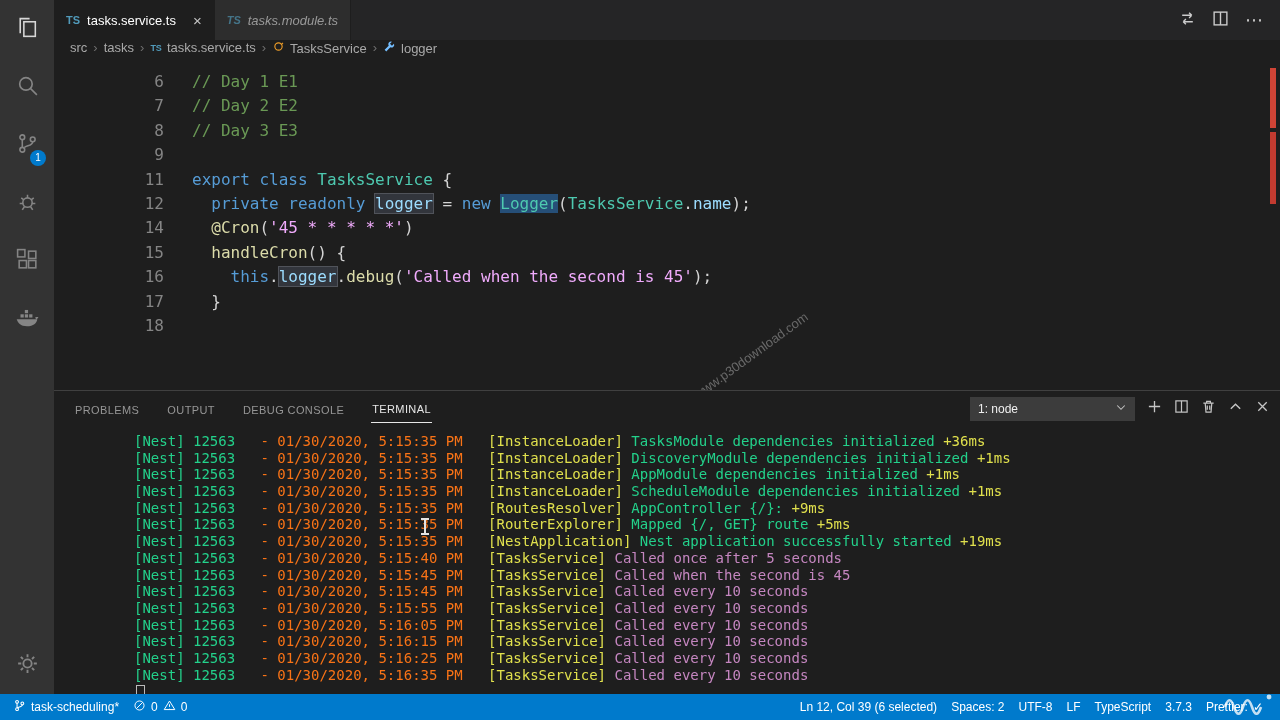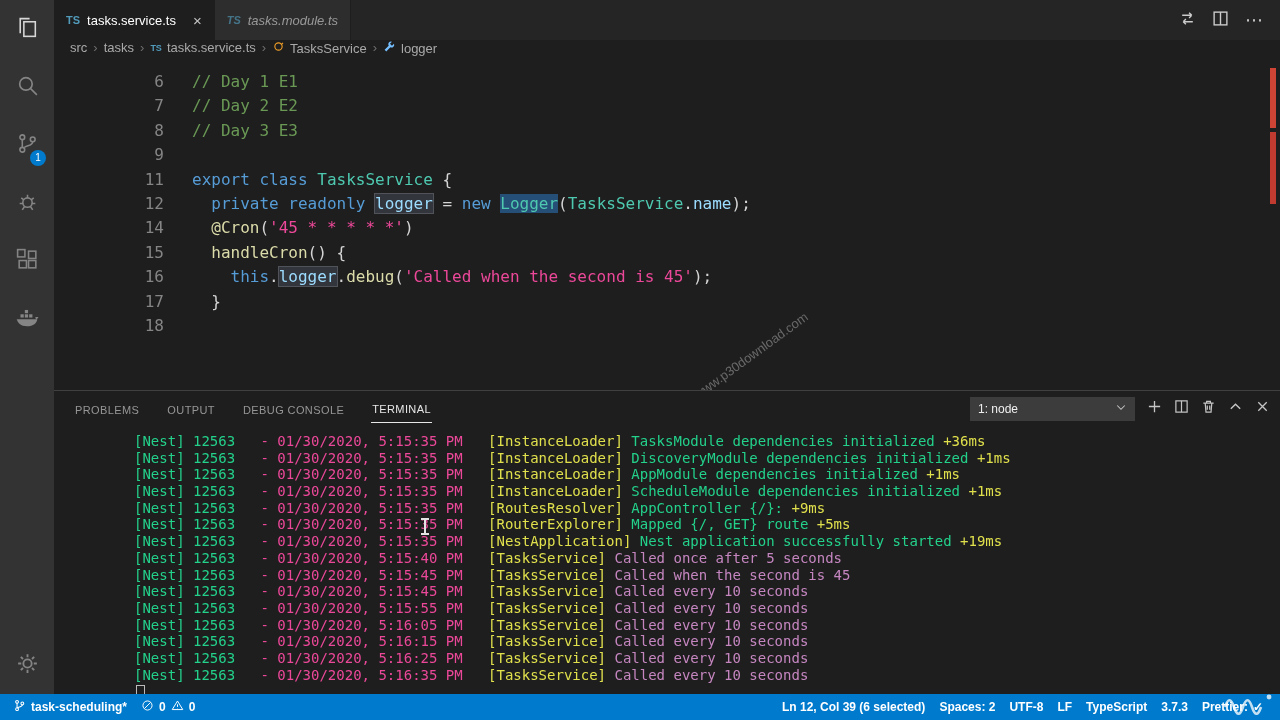--- a/index.html
+++ b/index.html
@@ -39,21 +39,21 @@
   .crumb-sep { color:#6e6e6e; margin:0 6px; font-size:13px; }
   .mini-ts { color:#519aba; font-weight:bold; font-size:9px; }
 
   
   .editor { flex:1; position:relative; overflow:hidden; padding-top:4px;
     font-family:"DejaVu Sans Mono", monospace; font-size:16px; line-height:24.4px; }
   .code-line { white-space:pre; height:24.4px; }
   .gutter { display:inline-block; width:110px; text-align:right; color:#858585; }
   .code-content { padding-left:28px; white-space:pre; }
   .c-comment{color:#6a9955} .c-kw{color:#569cd6} .c-type{color:#4ec9b0}
-  .c-var{color:#9cdcfe} .c-func{color:#dcdcaa} .c-str{color:#ec4899} .c-plain{color:#d4d4d4}
+  .c-var{color:#9cdcfe} .c-func{color:#dcdcaa} .c-str{color:#f0abfc} .c-plain{color:#d4d4d4}
   .hl-sel{ background:#264f78; }
   .hl-occ{ background:rgba(90,100,120,.33); outline:1px solid rgba(130,135,150,.5); }
 
   .watermark { position:absolute; left:558px; top:382px; transform:rotate(-36deg); transform-origin:left bottom;
     color:rgba(165,165,165,.55); font-size:13px; white-space:nowrap; pointer-events:none;
     font-family:"Liberation Sans", sans-serif; }
   .ruler-mark { position:absolute; right:4px; width:6px; }
   .ruler-mark.m1 { top:2px; height:60px; background:#d04436; }
   .ruler-mark.m2 { top:66px; height:72px; background:#c23b30; }
 
@@ -63,26 +63,26 @@
   .panel-tab { margin-right:26px; font-size:11px; letter-spacing:.4px; color:#969696; padding:9px 1px 7px; cursor:pointer; text-transform:uppercase; }
   .panel-tab.active { color:#e7e7e7; border-bottom:1px solid #e7e7e7; }
   .panel-actions { margin-left:auto; display:flex; align-items:center; gap:12px; }
   .terminal-select { width:165px; height:24px; background:#3c3c3c; color:#f0f0f0; font-size:12px;
     display:flex; align-items:center; justify-content:space-between; padding:0 8px; cursor:pointer; }
   .panel-actions svg { stroke:#c5c5c5; cursor:pointer; }
 
   .terminal { flex:1; overflow:hidden; padding:7px 0 0 80px;
     font-family:"DejaVu Sans Mono", monospace; font-size:14px; line-height:16.7px; white-space:pre; }
   .t-line { height:16.7px; }
-  .t-green{ color:#23d18b; } .t-fg{ color:#ec4899; } .t-yellow{ color:#e0e04d; } .t-magenta{ color:#c586c0; }
+  .t-green{ color:#23d18b; } .t-fg{ color:#f97316; } .t-yellow{ color:#e0e04d; } .t-magenta{ color:#c586c0; }
   .t-cursor { display:inline-block; width:9px; height:14px; border:1px solid #bbbbbb; margin-left:2px; vertical-align:middle; }
 
   
   .statusbar { height:26px; background:#007acc; color:#ffffff; display:flex; align-items:center; font-size:12px; padding:0 10px 0 6px; }
-  .sb-item { display:flex; align-items:center; gap:5px; padding:0 7px; height:26px; cursor:pointer; white-space:nowrap;font-weight:bold; }
+  .sb-item { display:flex; align-items:center; gap:5px; padding:0 7px; height:26px; cursor:pointer; white-space:nowrap; }
   .sb-right { margin-left:auto; display:flex; align-items:center; }
   .sb-item svg { stroke:#ffffff; }
 
   
   .mouse-ibeam { position:absolute; left:424px; top:519px; width:2px; height:15px; background:#e3e3e3; box-shadow:0 0 1px #000; }
   .mouse-ibeam::before, .mouse-ibeam::after { content:""; position:absolute; left:-3px; width:8px; height:2px; background:#e3e3e3; }
   .mouse-ibeam::before { top:-1px; } .mouse-ibeam::after { bottom:-1px; }
   .wm-logo { position:absolute; right:6px; bottom:1px; opacity:.9; pointer-events:none; }
 </style>
 </head>

